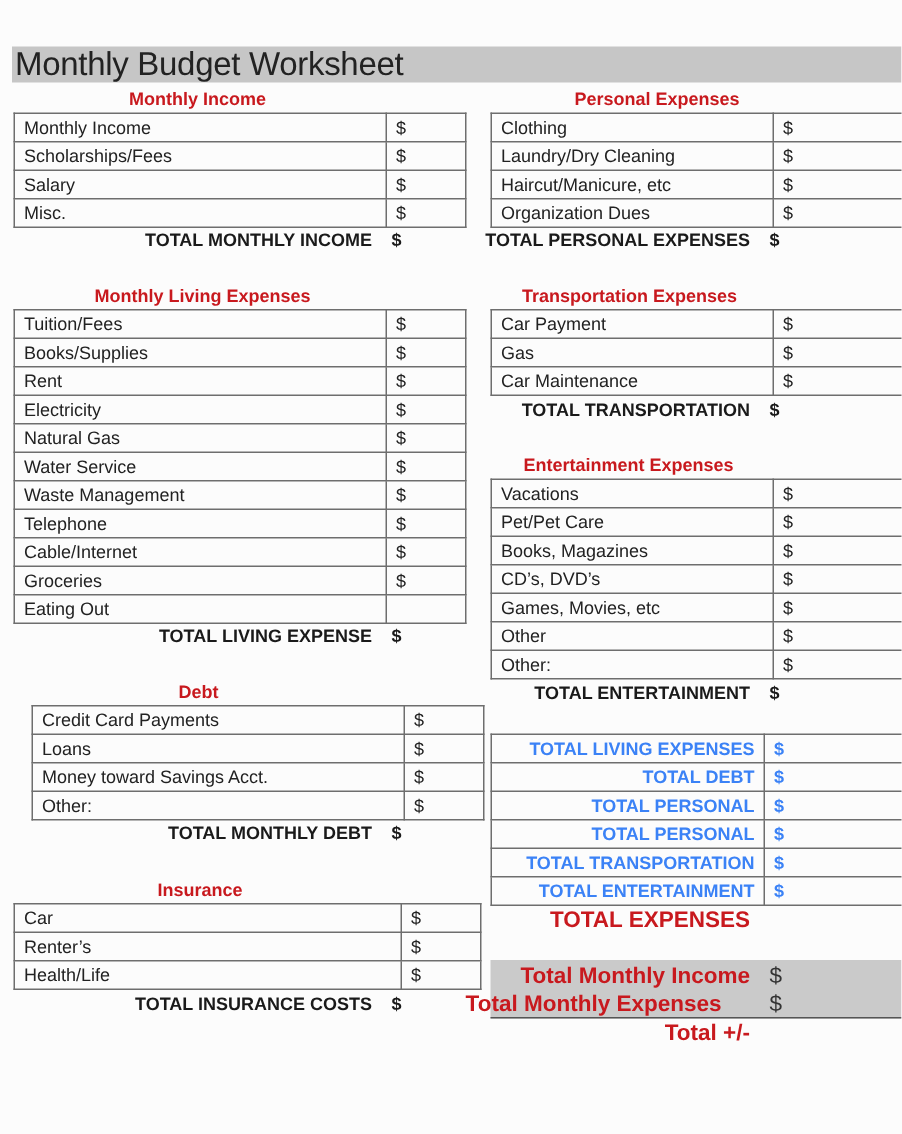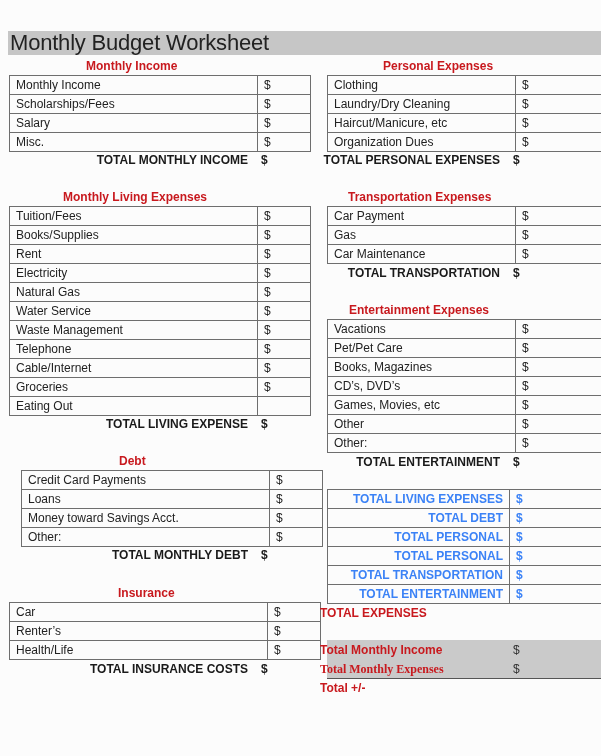--- a/index.html
+++ b/index.html
@@ -10,21 +10,21 @@
   .sec-head { position:absolute; font-size:12px; font-weight:bold; color:#c8191e; line-height:16px; white-space:nowrap; }
   table.grid { position:absolute; border-collapse:collapse; font-size:12px; }
   table.grid td { border:1px solid #6e6e6e; height:18px; padding:0 0 0 6px; line-height:18px; white-space:nowrap; color:#222; }
   table.grid td.dol { width:46px; padding-left:6px; }
   .total-row { position:absolute; font-size:12px; font-weight:bold; line-height:18px; white-space:nowrap; }
   .total-row .lbl { position:absolute; right:0; text-align:right; }
   .dollar { position:absolute; font-weight:bold; font-size:12px; line-height:18px; }
   table.red td { color:#3b82f6; font-weight:bold; text-align:right; padding:0 6px 0 0; }
   table.red td.dol { text-align:left; padding-left:6px; }
   .sum-block { position:absolute; left:327px; top:640px; width:274px; height:38px; background:#cacaca; border-bottom:1px solid #555; }
-  .sum-row { position:absolute; font-size:12px; font-weight:bold; color:#c8191e; line-height:19px; white-space:nowrap; }
+  .sum-row { position:absolute; font-size:15px; font-weight:bold; color:#c8191e; line-height:19px; white-space:nowrap; text-align:right; }
 </style>
 </head>
 <body>
 
 <div class="title-bar"></div>
 <div class="title">Monthly Budget Worksheet</div>
 
 <div class="sec-head" style="left:86px;top:58px;">Monthly Income</div>
 <table class="grid" style="left:9px;top:75px;width:302px;">
   <tbody>
@@ -210,21 +210,21 @@
         <td>Other:</td>
         <td class="dol">$</td>
       </tr>
 </tbody>
   </table>
 <div class="total-row" style="left:0;top:546px;width:248px;">
     <span class="lbl">TOTAL MONTHLY DEBT</span>
   </div>
 <div class="dollar" style="left:261px;top:546px;">$</div>
 
-<div class="sec-head" style="left:105px;top:585px;margin-left:13px;">Insurance</div>
+<div class="sec-head" style="left:105px;top:585px;">Insurance</div>
 <table class="grid" style="left:9px;top:602px;width:312px;">
   <tbody>
       <tr>
         <td>Car</td>
         <td class="dol">$</td>
       </tr>
   <tr>
         <td>Renter’s</td>
         <td class="dol">$</td>
       </tr>
@@ -265,15 +265,15 @@
         <td>TOTAL ENTERTAINMENT</td>
         <td class="dol" style="width:80px;">$</td>
       </tr>
 </tbody>
   </table>
 <div class="sum-row" style="left:320px;top:604px;width:180px;">TOTAL EXPENSES</div>
 
 <div class="sum-block"></div>
 <div class="sum-row" style="left:320px;top:641px;width:180px;">Total Monthly Income</div>
 <div class="sum-row" style="left:513px;top:641px;color:#333;font-weight:normal;">$</div>
-<div class="sum-row" style="left:320px;top:660px;width:180px;font-family:Liberation Serif, serif;">Total Monthly Expenses</div>
+<div class="sum-row" style="left:301px;top:660px;width:180px;">Total Monthly Expenses</div>
 <div class="sum-row" style="left:513px;top:660px;color:#333;font-weight:normal;">$</div>
 <div class="sum-row" style="left:320px;top:679px;width:180px;">Total +/-</div>
 
 </body></html>

